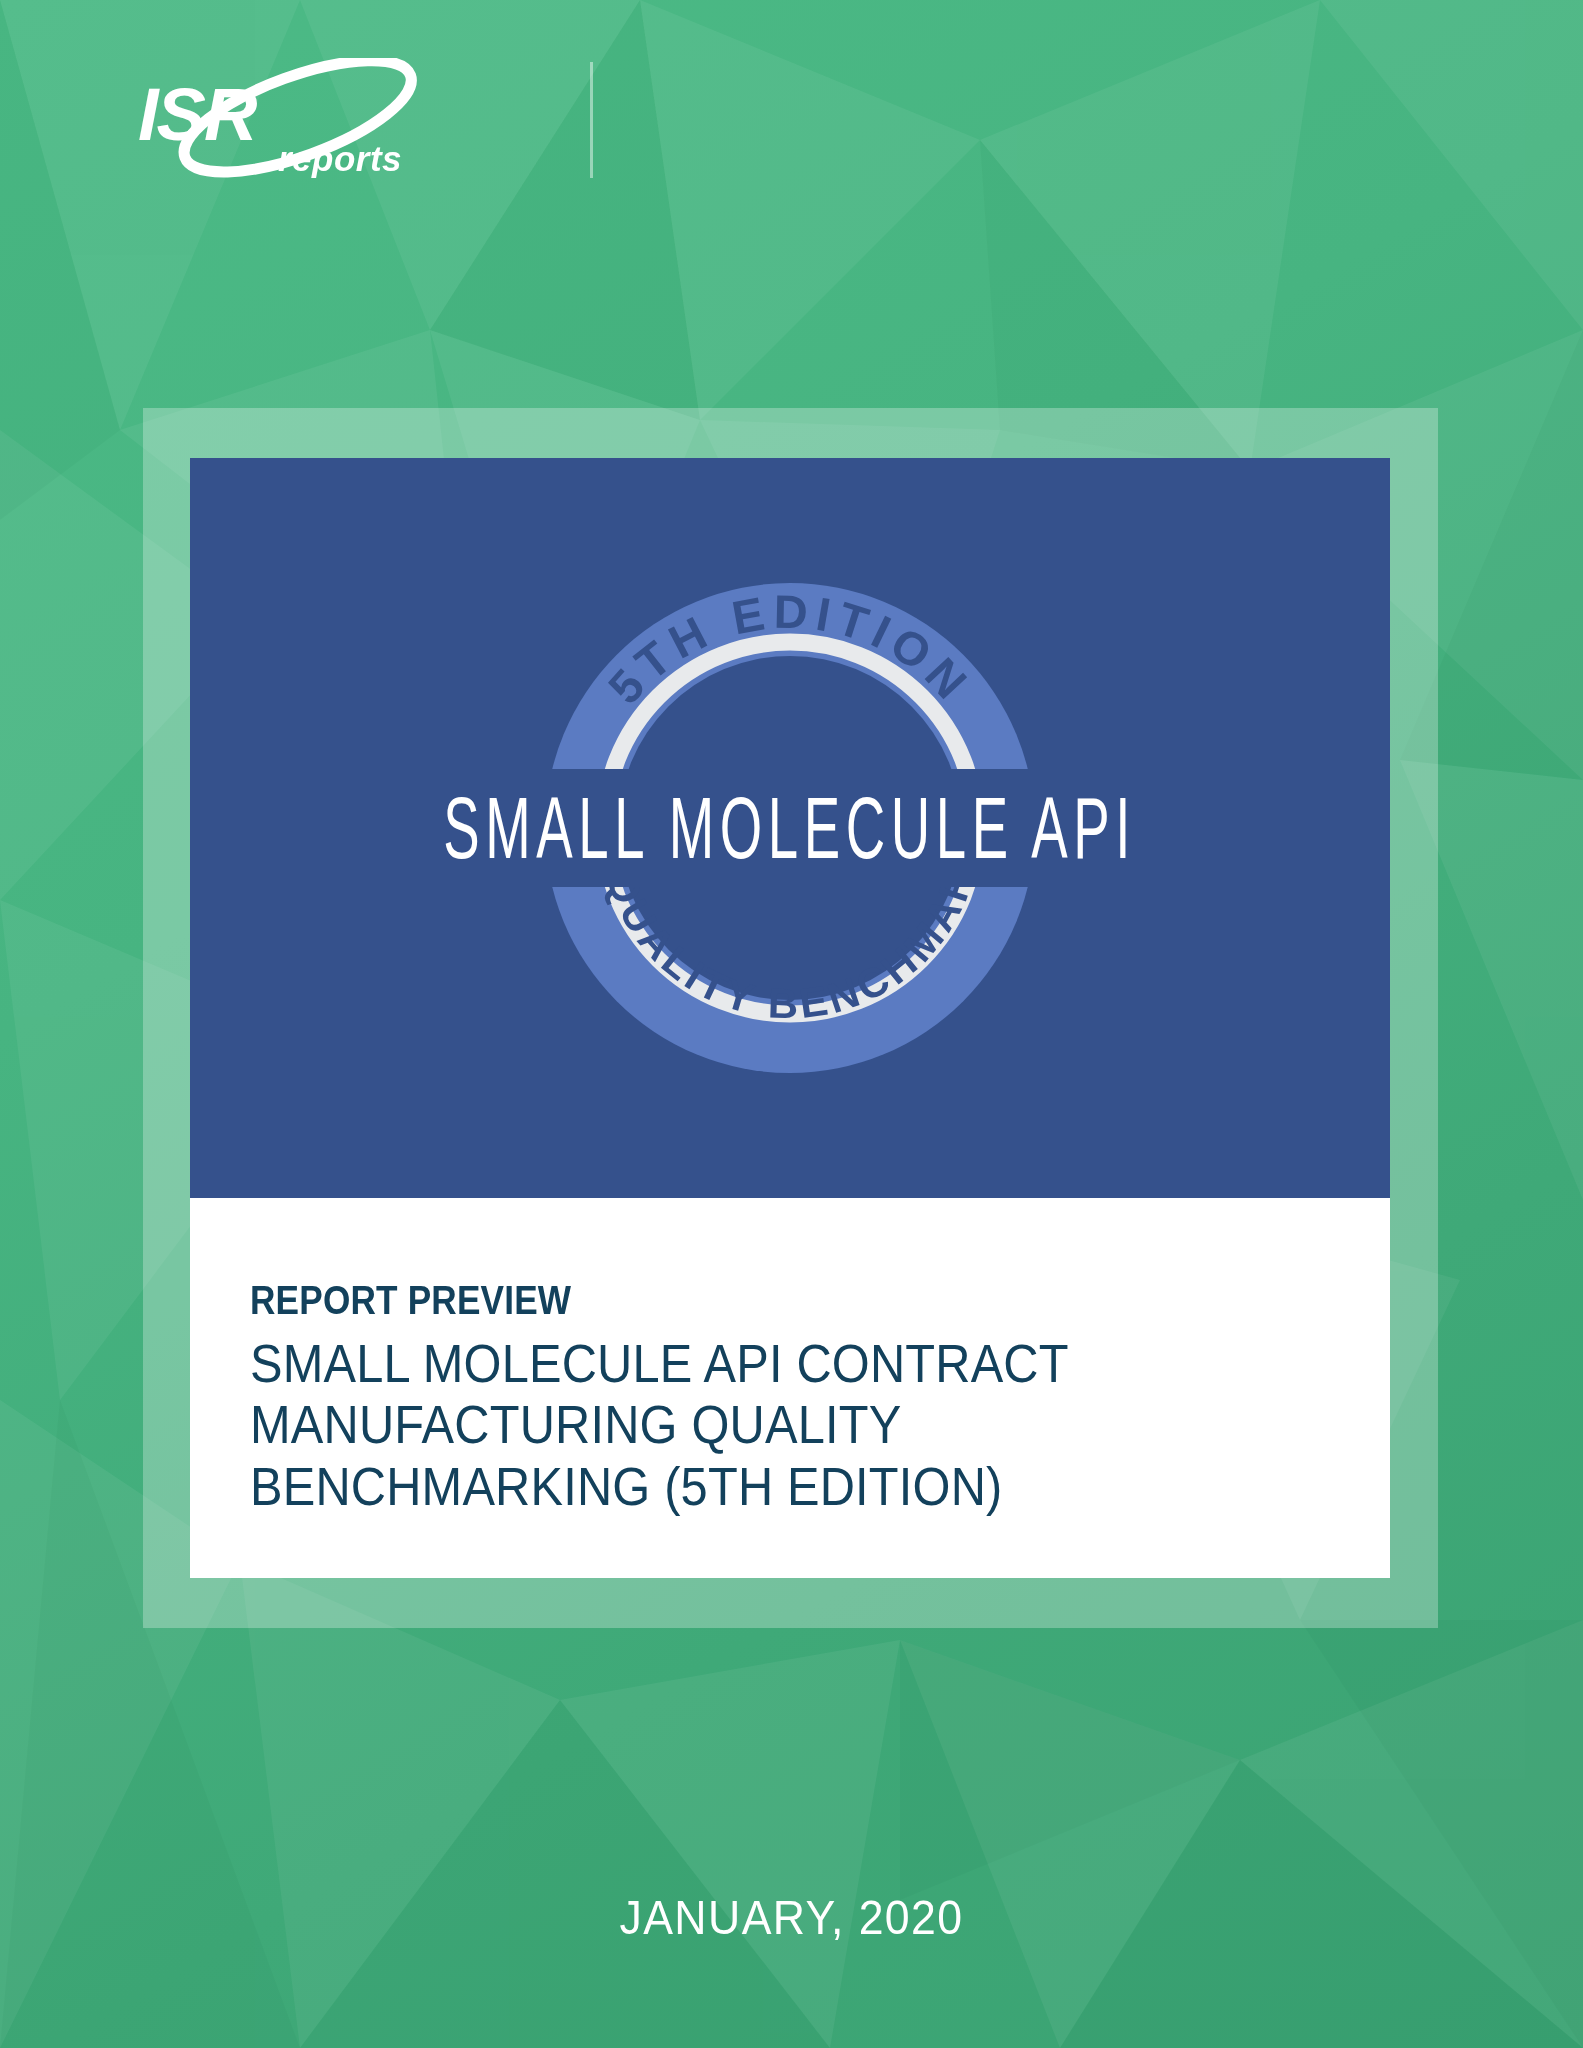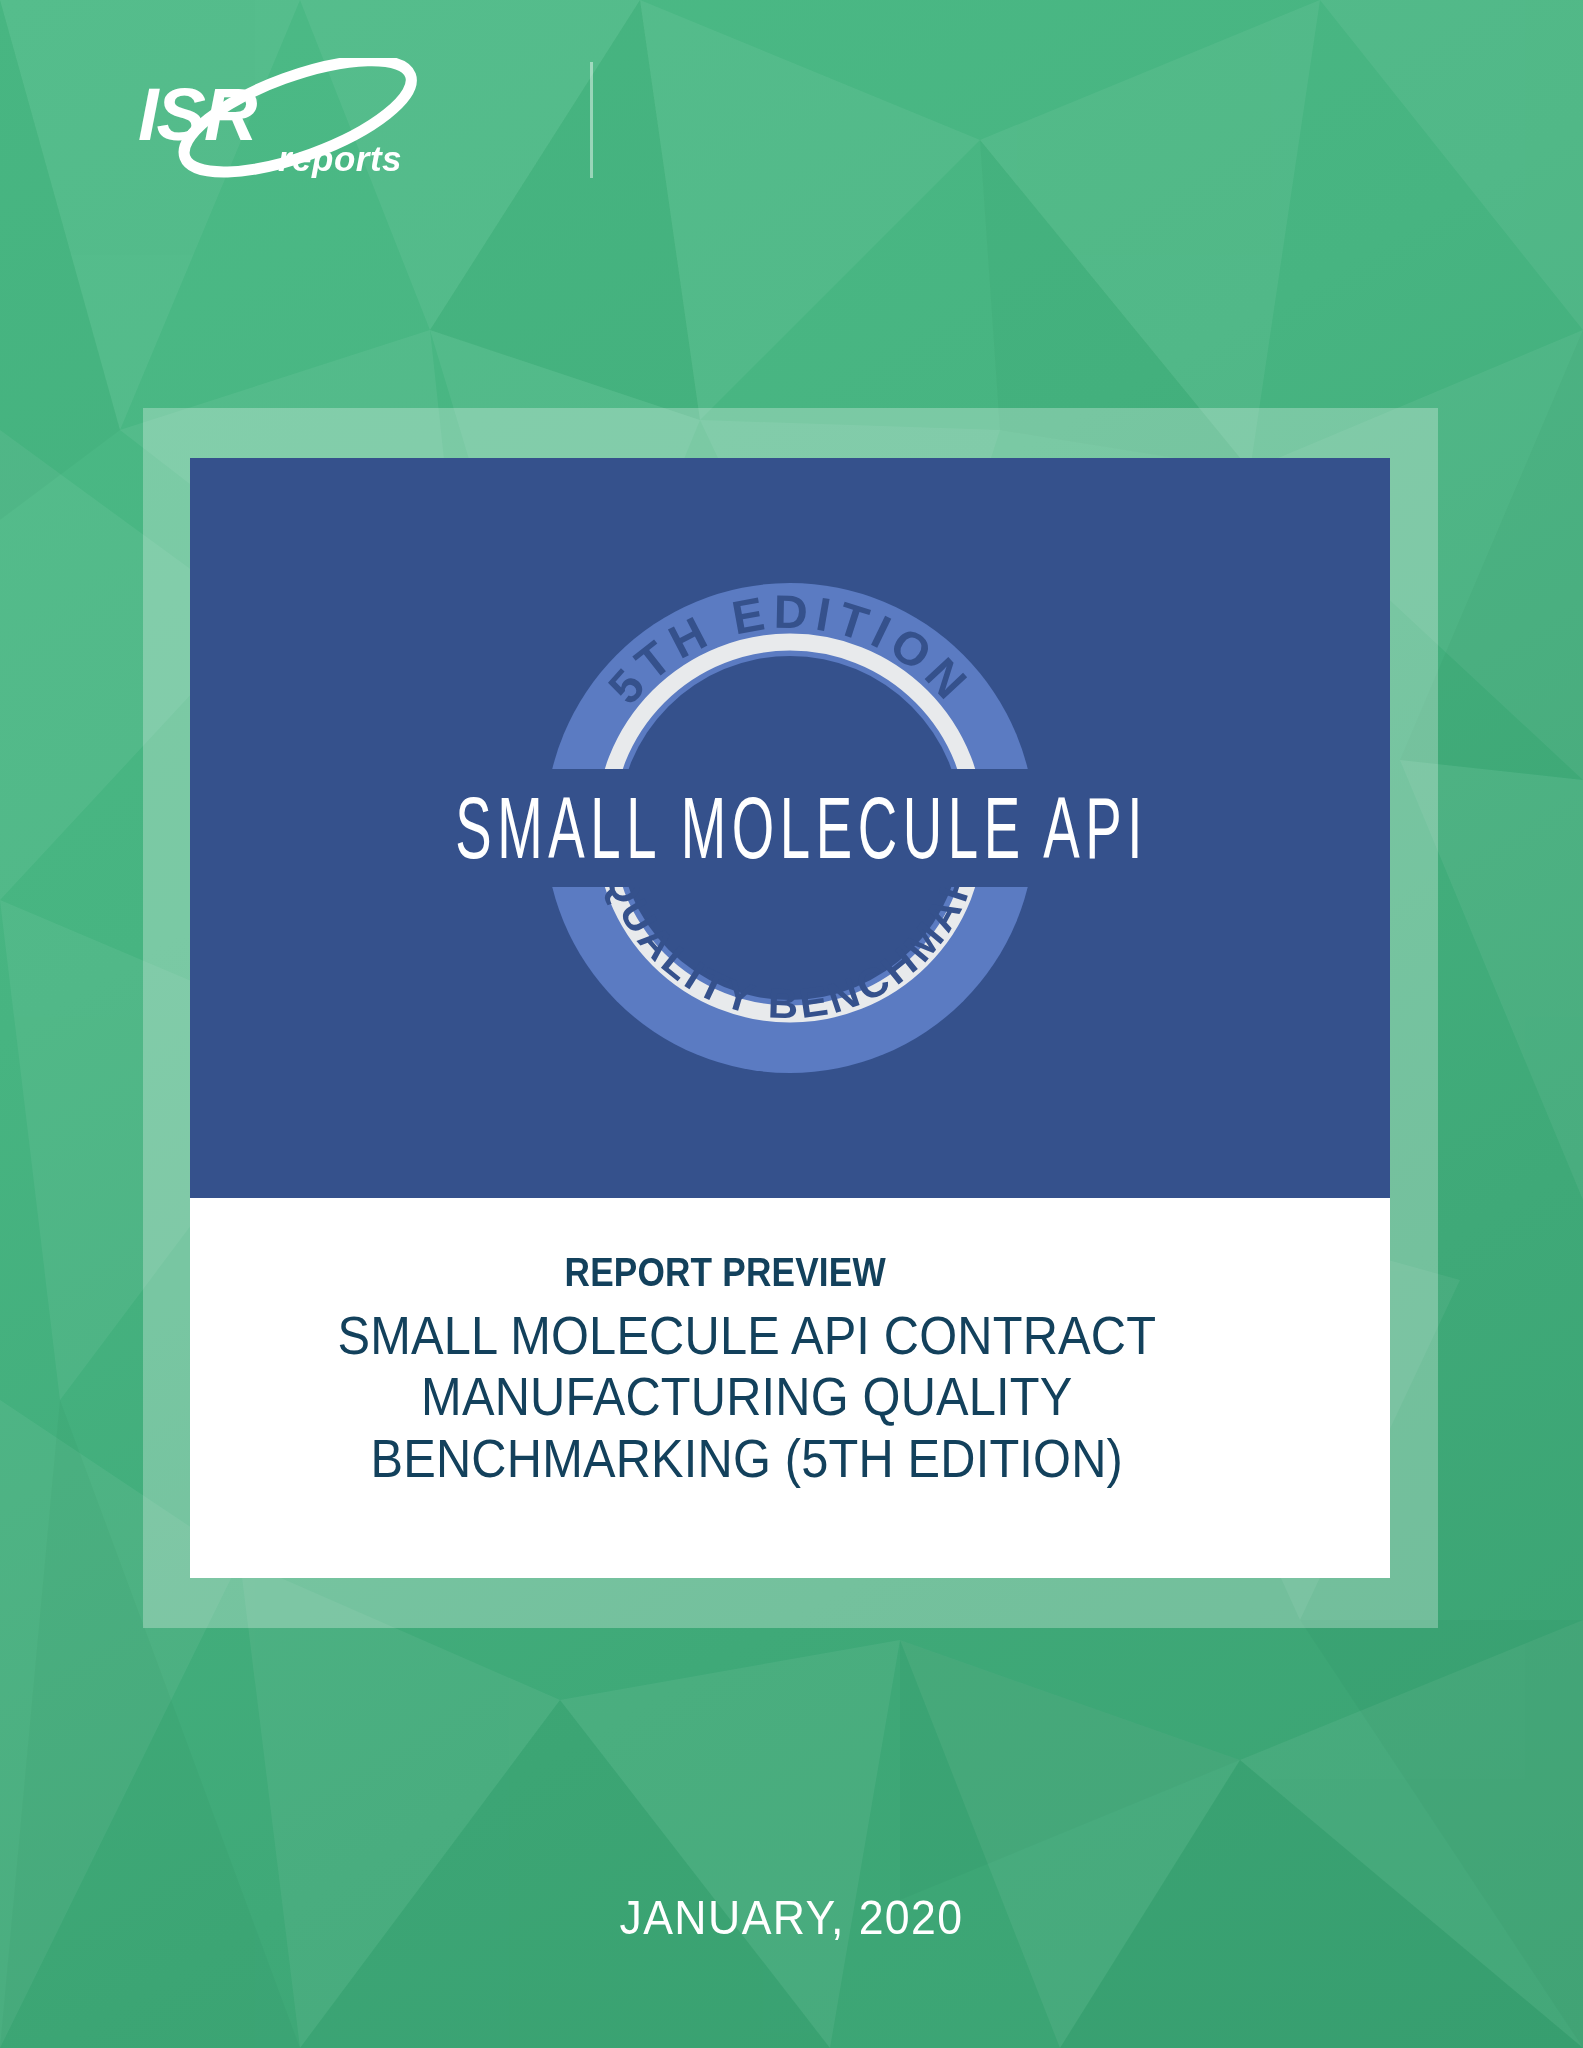--- a/index.html
+++ b/index.html
@@ -108,40 +108,38 @@
     position: absolute;
     left: 0;
     top: 50%;
     transform: translateY(-50%);
     width: 100%;
     height: 118px;
     background: #35518c;
     display: flex;
     align-items: center;
     justify-content: center;
-    margin-left: 12px;
   }
   .badge-title {
     color: #ffffff;
     font-family: "Liberation Sans Narrow", "Liberation Sans", sans-serif;
     font-weight: 400;
     font-size: 88px;
     letter-spacing: 9px;
     transform: scaleX(0.62);
     transform-origin: center;
     white-space: nowrap;
     line-height: 1;
   }
 
   .title-panel {
     flex: 1;
     background: #ffffff;
-    padding: 52px 60px 0 60px;
+    padding: 80px 60px 0 60px;
     box-sizing: border-box;
-    text-align: center;
   }
   .kicker {
     color: #13415c;
     font-family: "Liberation Sans", sans-serif;
     font-weight: 700;
     font-size: 40px;
     letter-spacing: 0.2px;
     transform: scaleX(0.88);
     transform-origin: left center;
     margin-bottom: 10px;

